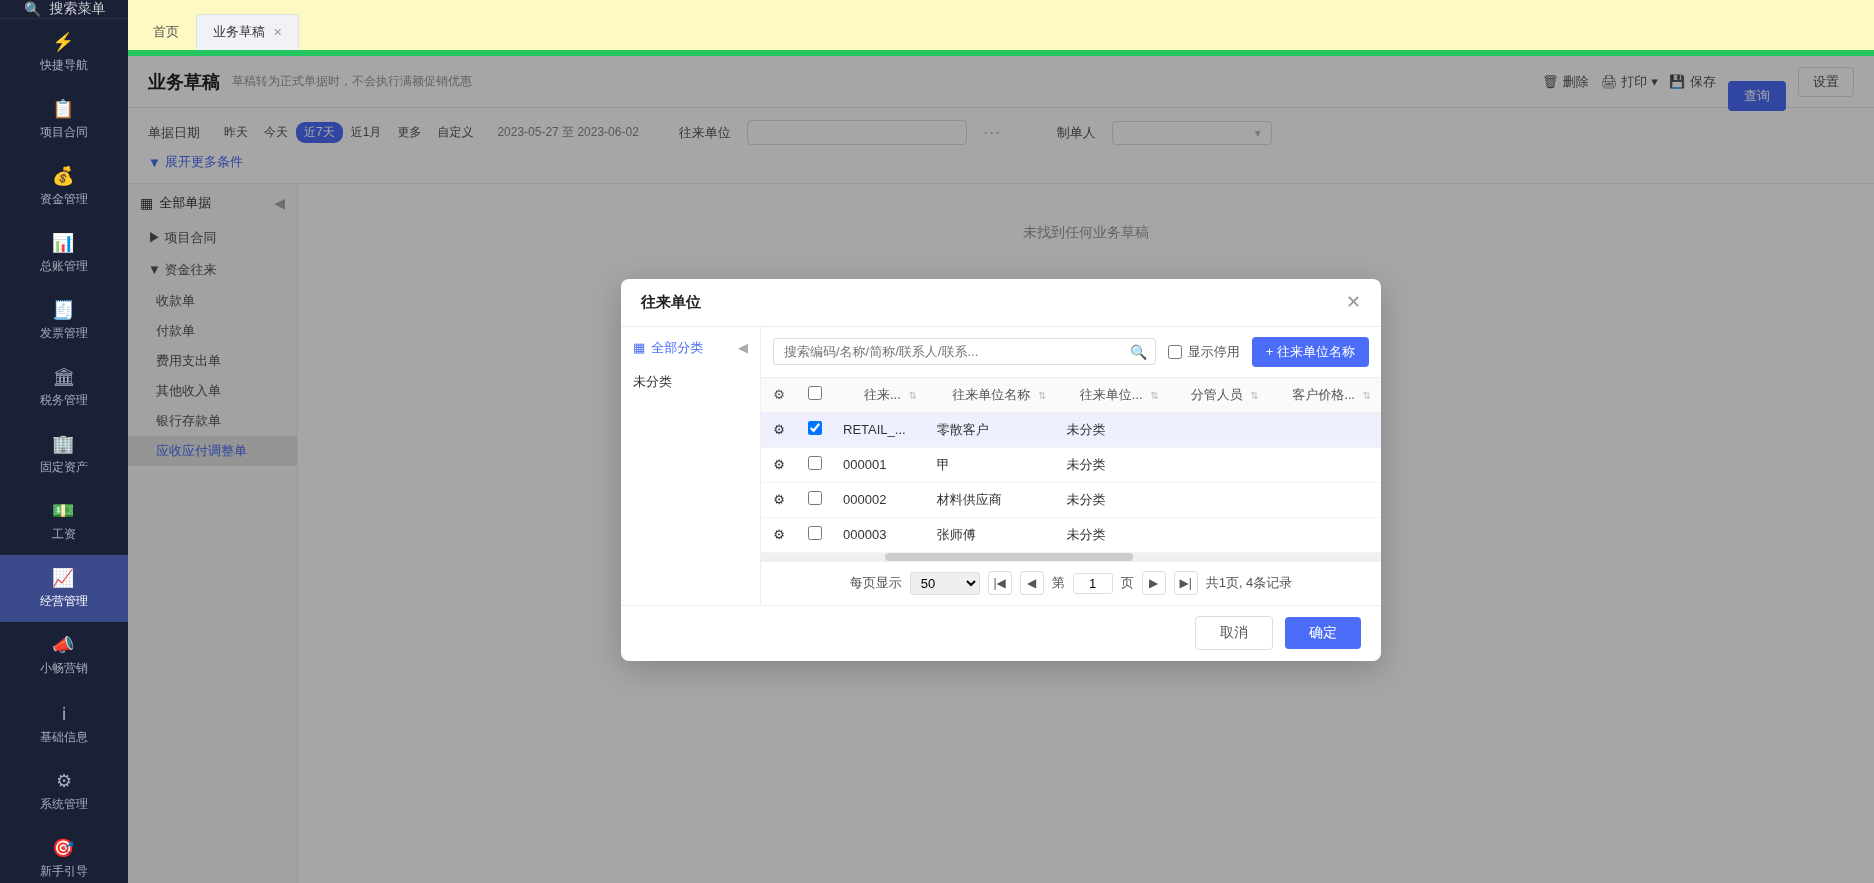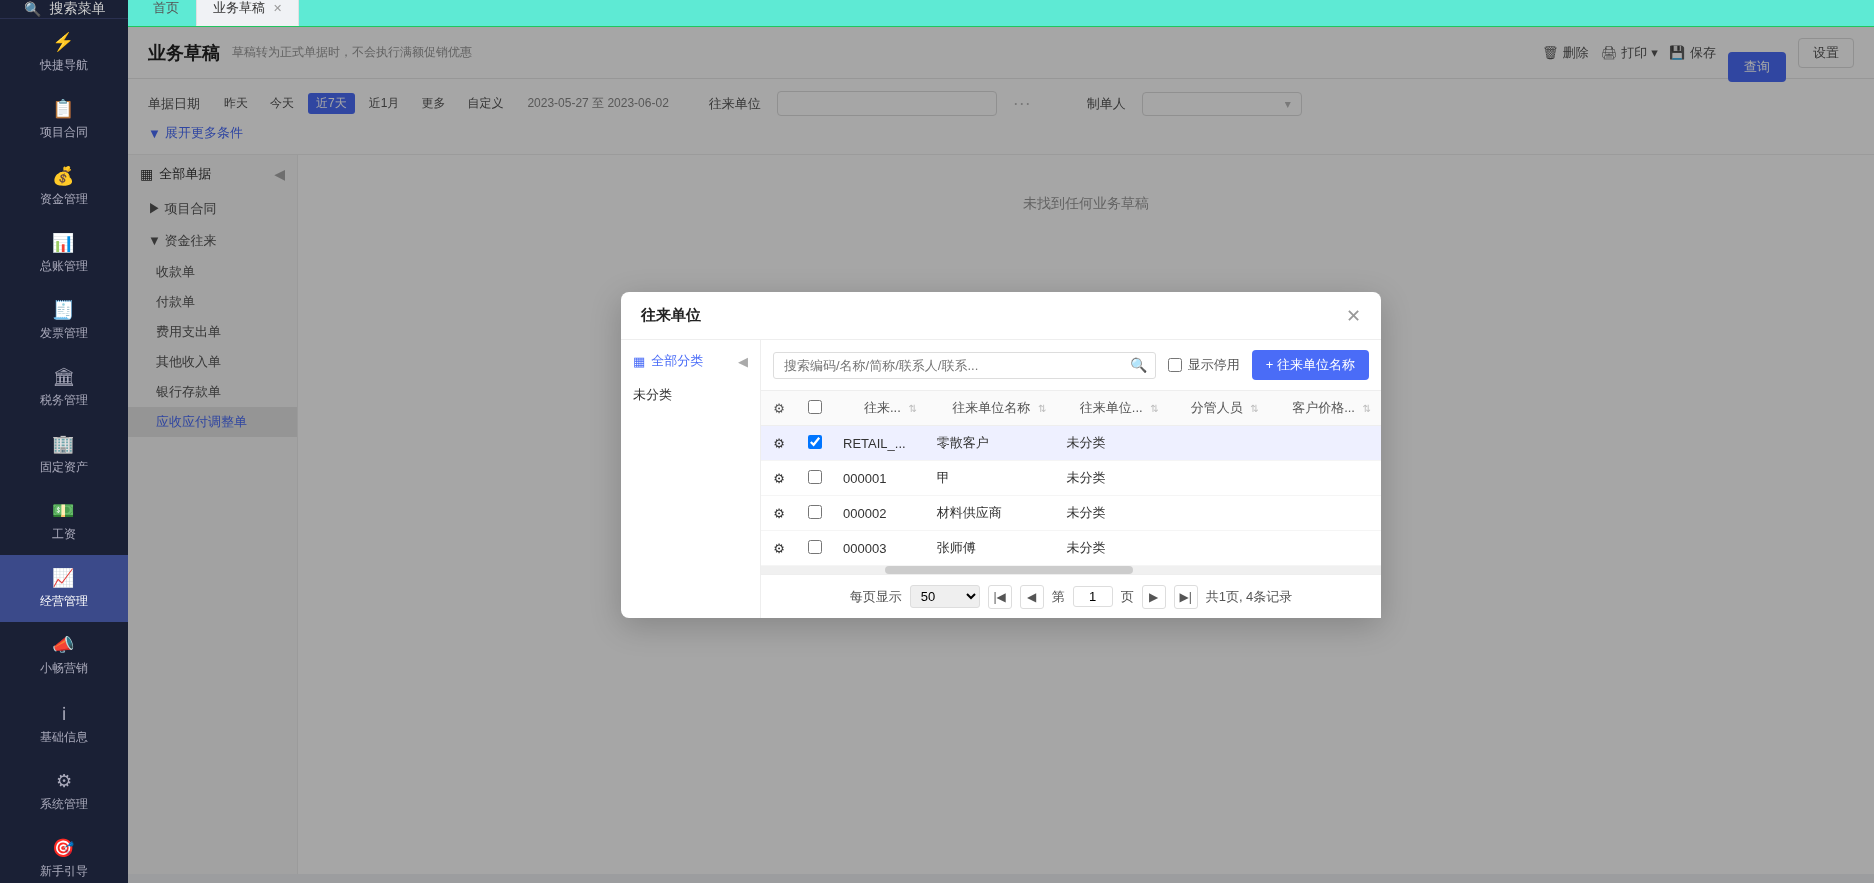--- a/index.html
+++ b/index.html
@@ -44,25 +44,25 @@
     .main-area {
       flex: 1;
       display: flex;
       flex-direction: column;
       height: 883px;
       overflow: hidden;
     }
 
     
     .tab-bar {
-      height: 27px;
-      background: #5eead4;
+      height: 56px;
+      background: #fef9c3;
       display: flex;
       align-items: flex-end;
-      border-bottom: 1px solid #22c55e;
+      border-bottom: 6px solid #22c55e;
       padding: 0 8px;
       flex-shrink: 0;
     }
     .tab {
       height: 36px;
       padding: 0 16px;
       display: flex;
       align-items: center;
       font-size: 13px;
       cursor: pointer;
@@ -135,33 +135,34 @@
       display: flex;
       flex-direction: column;
       gap: 8px;
     }
     .filter-row {
       display: flex;
       align-items: center;
       gap: 16px;
     }
     .filter-label { font-size: 13px; color: #555; white-space: nowrap; }
-    .filter-date-btns { display: flex; gap: 6px; align-items: center; }
+    .filter-date-btns { display: flex; align-items: center; }
     .date-btn {
       font-size: 12px;
       padding: 2px 8px;
       border-radius: 3px;
       cursor: pointer;
       color: #555;
       background: transparent;
       border: none;
     }
     .date-btn.active {
       background: #4a6cf7;
       color: #fff;
+      border-radius: 9px;
     }
     .filter-date-range { font-size: 12px; color: #888; }
     .filter-input {
       border: 1px solid #ddd;
       border-radius: 4px;
       padding: 4px 10px;
       font-size: 13px;
       min-width: 180px;
       color: #333;
       background: #fff;
@@ -793,17 +794,21 @@
               <span>第</span>
               <input class="page-input" value="1" style="">
               <span>页</span>
               <button class="page-btn">▶</button>
               <button class="page-btn">▶|</button>
               <span>共1页, 4条记录</span>
             </div>
           </div>
         </div>
 
+        <div class="modal-footer">
+          <button class="btn-cancel">取消</button>
+          <button class="btn-confirm">确定</button>
+        </div>
       </div>
     </div>
 
   </div>
 </div>
 
 </body></html>

